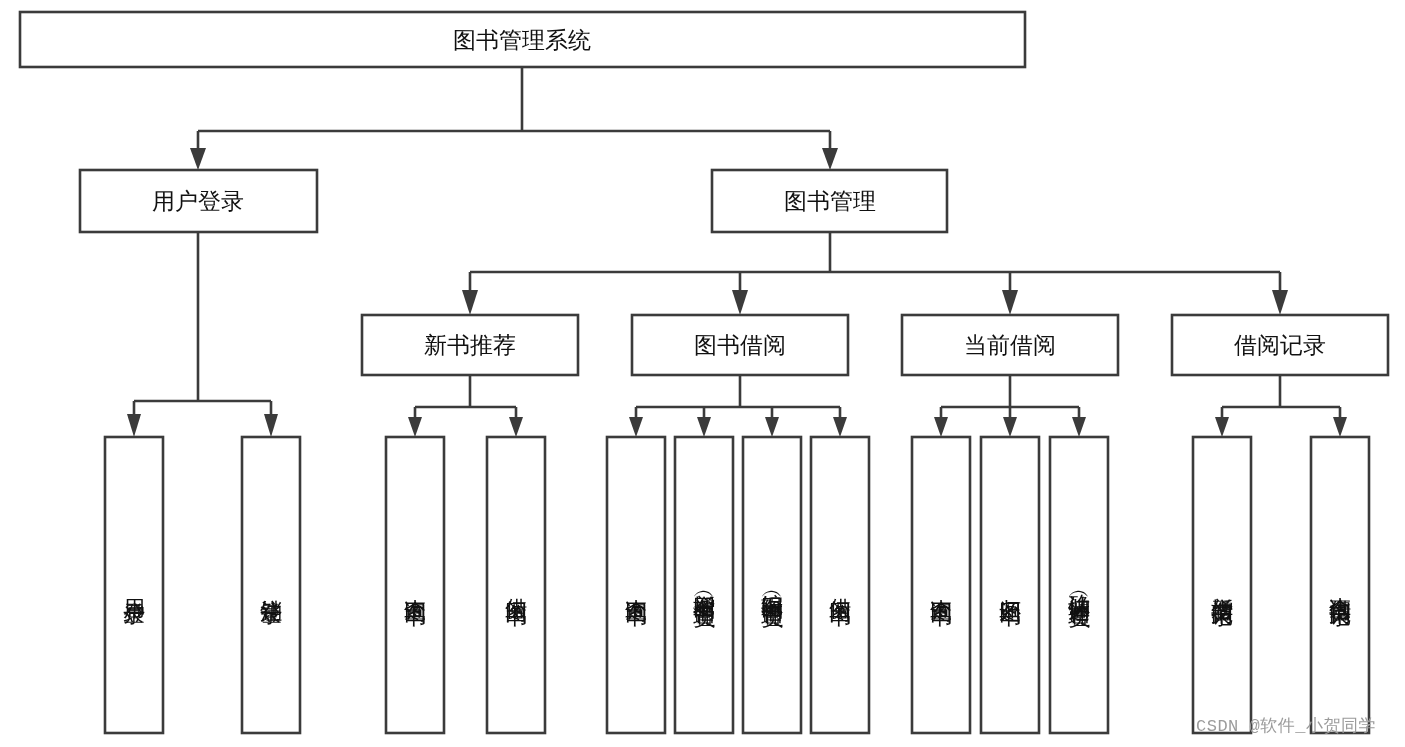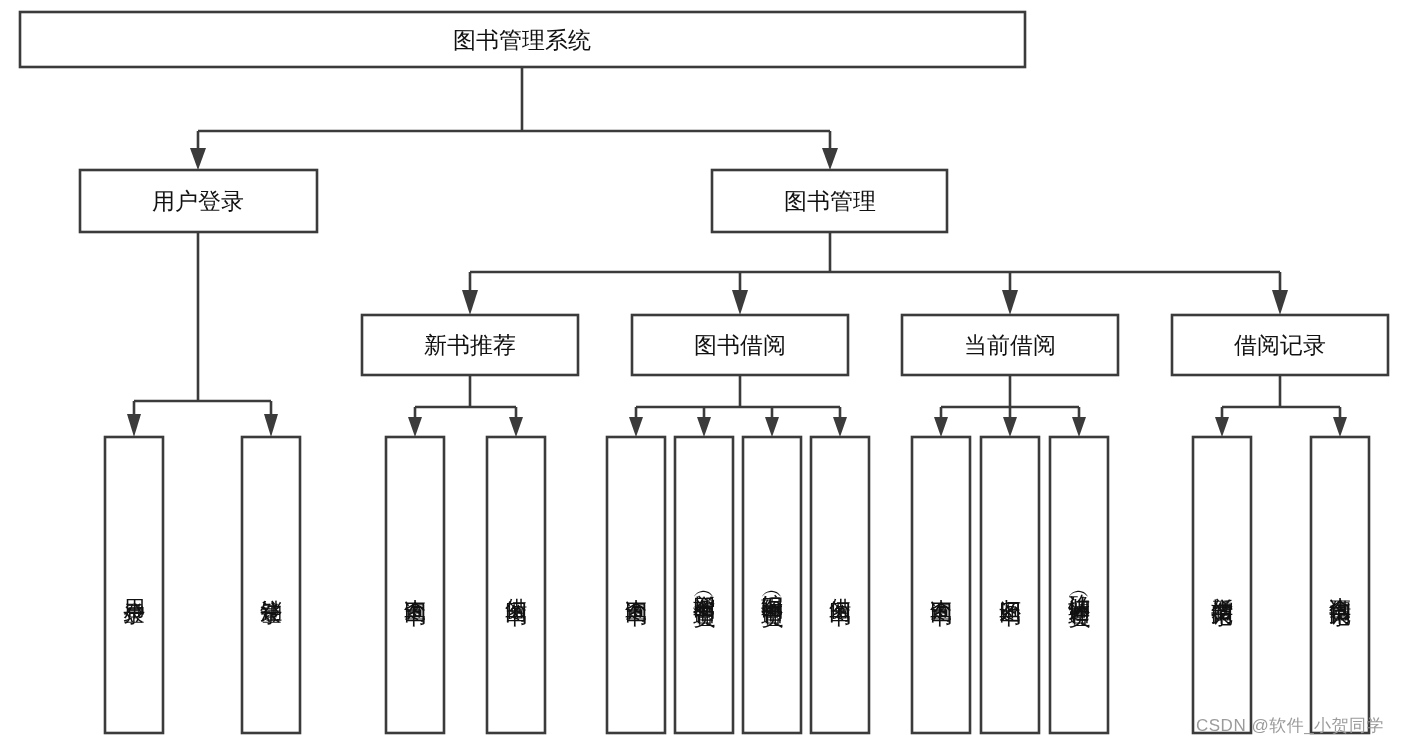--- a/index.html
+++ b/index.html
@@ -64,21 +64,21 @@
     line-height: 1.02;
     letter-spacing: 2px;
     color: #111111;
     white-space: nowrap;
     text-align: center;
   }
   .watermark {
     position: absolute;
     left: 1196px;
     top: 714px;
-    font-family: Liberation Sans, sans-serif;
+    font-family: Liberation Mono, monospace;
     font-size: 17px;
     color: #9b9b9b;
     white-space: nowrap;
     letter-spacing: 0.5px;
   }
 </style>
 </head>
 <body>
 
 <div id="diagram-root">

